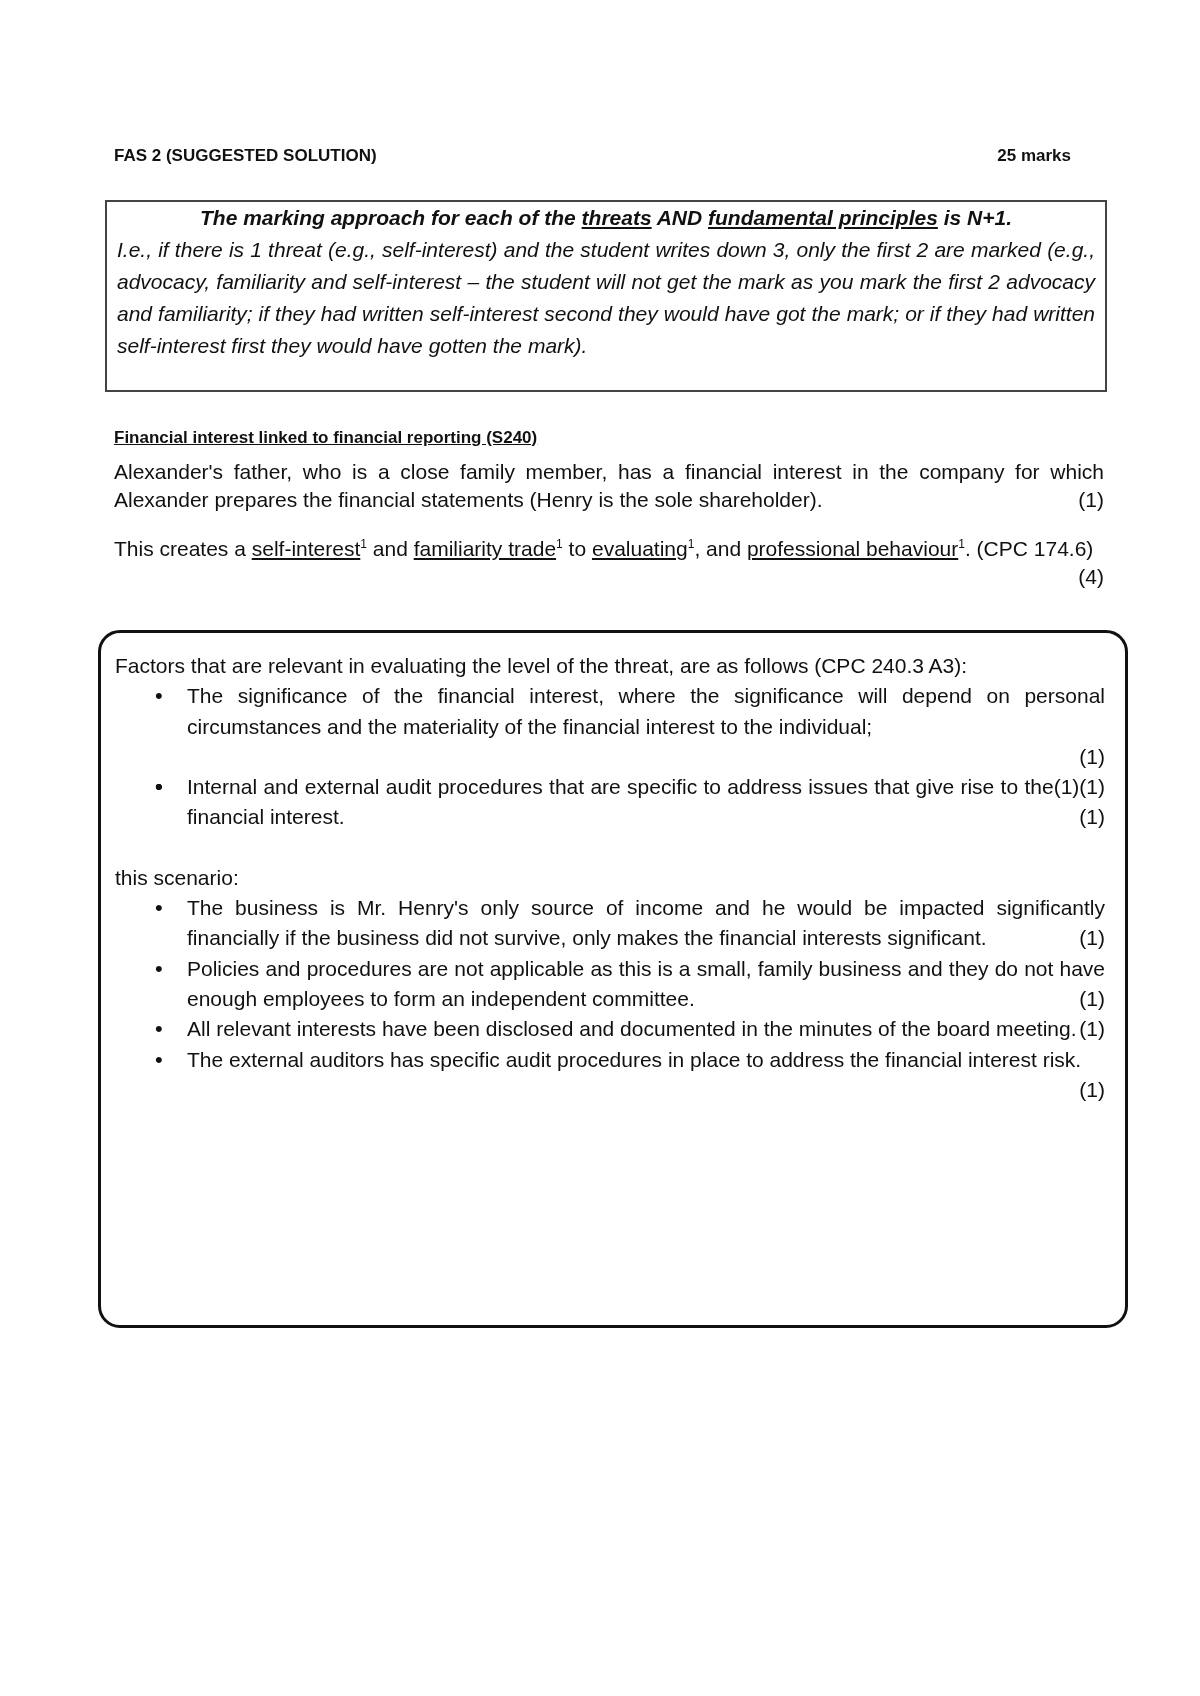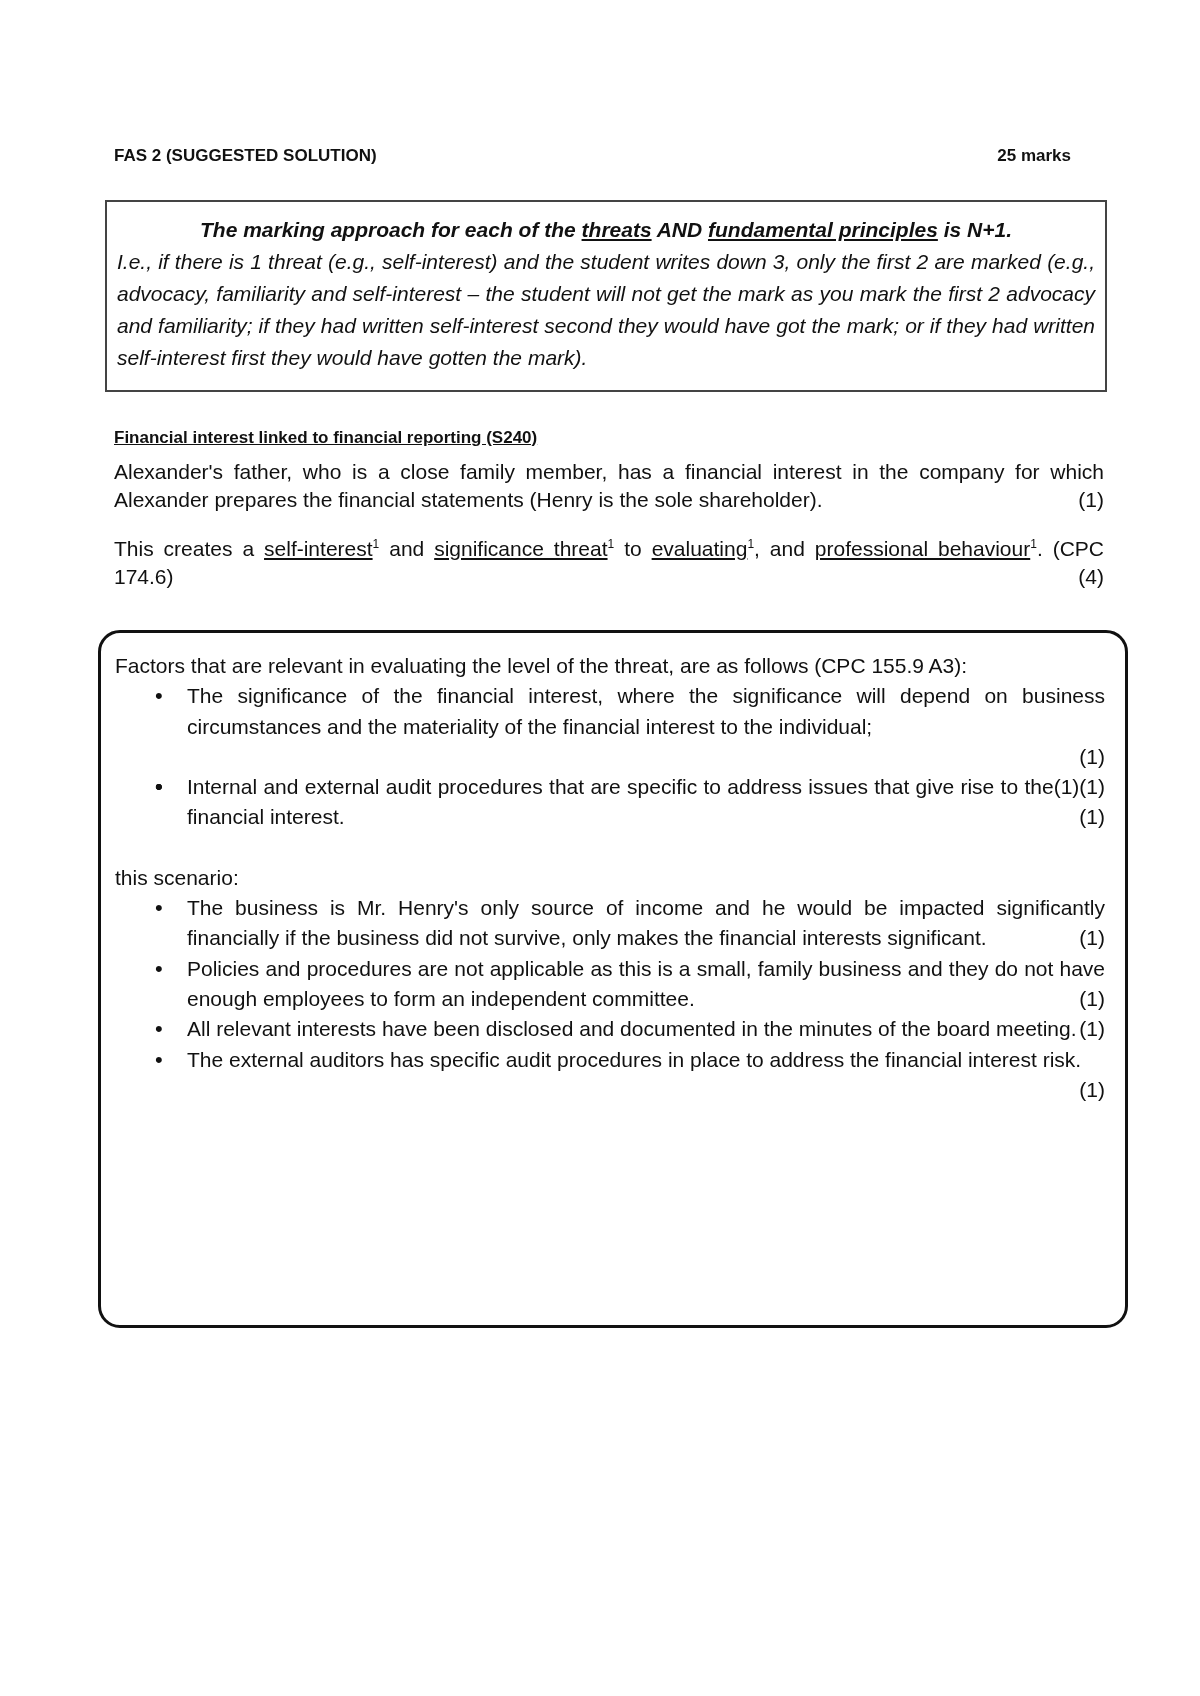--- a/index.html
+++ b/index.html
@@ -2,21 +2,21 @@
 <html><head>
 <meta charset="utf-8">
 <style>
   html, body { margin: 0; padding: 0; background: #ffffff; }
   body { width: 1200px; height: 1696px; position: relative; overflow: hidden;
          font-family: "Liberation Sans", sans-serif; color: #111; }
   .page { position: absolute; left: 0; top: 0; width: 1200px; height: 1696px; }
   .hdr { position: absolute; top: 146px; left: 114px; width: 957px; font-size: 17px; font-weight: bold;
          display: flex; justify-content: space-between; }
   .notebox { position: absolute; left: 105px; top: 200px; width: 1002px; height: 192px;
-             border: 2px solid #444; box-sizing: border-box; padding: 12px 10px 0 10px;
+             border: 2px solid #444; box-sizing: border-box; padding: 0 10px 0 10px;
              font-size: 21px; font-style: italic; line-height: 32px; }
   .notebox .title { text-align: center; font-weight: bold; }
   .notebox .body { text-align: justify; }
   .u { text-decoration: underline; }
   .section-title { position: absolute; left: 114px; top: 428px; font-size: 17px; font-weight: bold;
                    text-decoration: underline; }
   .para { position: absolute; left: 114px; width: 990px; font-size: 21px; line-height: 28px; text-align: justify; }
   .mark { float: right; }
   .rbox { position: absolute; left: 98px; top: 630px; width: 1030px; height: 698px;
           border: 3px solid #111; border-radius: 22px; box-sizing: border-box;
@@ -44,28 +44,28 @@
   </div>
 
   <div class="section-title">Financial interest linked to financial reporting (S240)</div>
 
   <div class="para" style="top:458px;">
     <span>Alexander's father, who is a close family member, has a financial interest in the company for which Alexander prepares the financial statements (Henry is the sole shareholder).</span>
     <span class="mark">(1)</span>
   </div>
 
   <div class="para" style="top:535px;">
-    <span>This creates a </span><span class="u">self-interest</span><span class="sup">1</span><span> and </span><span class="u">significance threat</span><span class="sup">1</span><span> to </span><span class="u">evaluating</span><span class="sup">1</span><span>, and </span><span class="u">professional behaviour</span><span class="sup">1</span><span>. (CPC 174.6)</span>
+    <span>This creates a </span><span class="u">self-interest</span><span class="sup">1</span><span> and </span><span class="u">familiarity trade</span><span class="sup">1</span><span> to </span><span class="u">evaluating</span><span class="sup">1</span><span>, and </span><span class="u">professional behaviour</span><span class="sup">1</span><span>. (CPC 174.6)</span>
     <span class="mark">(4)</span>
   </div>
 
   <div class="rbox">
-    <div>Factors that are relevant in evaluating the level of the threat, are as follows (CPC 155.9 A3):</div>
+    <div>Factors that are relevant in evaluating the level of the threat, are as follows (CPC 240.3 A3):</div>
     <ul>
-      <li><span>The significance of the financial interest, where the significance will depend on business circumstances and the materiality of the financial interest to the individual;</span><div class="line-right">(1)</div></li>
+      <li><span>The significance of the financial interest, where the significance will depend on personal circumstances and the materiality of the financial interest to the individual;</span><div class="line-right">(1)</div></li>
       <li><span class="mark">(1)</span></li>
       <li><span class="mark">(1)</span></li>
       <li><span>Internal and external audit procedures that are specific to address issues that give rise to the financial interest.</span><span class="mark">(1)</span></li>
     </ul>
     <div class="gap"></div>
     <div>this scenario:</div>
     <ul>
       <li><span>The business is Mr. Henry's only source of income and he would be impacted significantly financially if the business did not survive, only makes the financial interests significant.</span><span class="mark">(1)</span></li>
       <li><span>Policies and procedures are not applicable as this is a small, family business and they do not have enough employees to form an independent committee.</span><span class="mark">(1)</span></li>
       <li><span>All relevant interests have been disclosed and documented in the minutes of the board meeting.</span><span class="mark">(1)</span></li>

